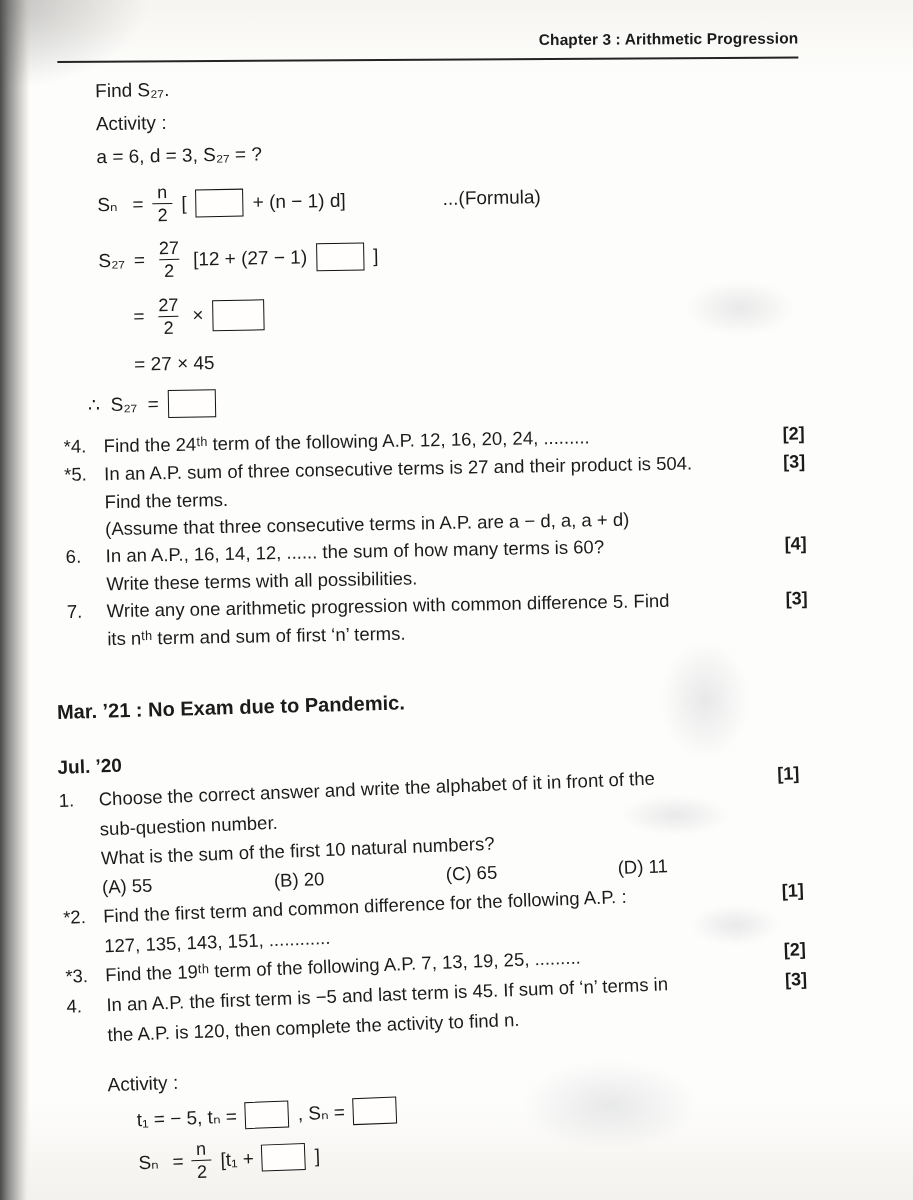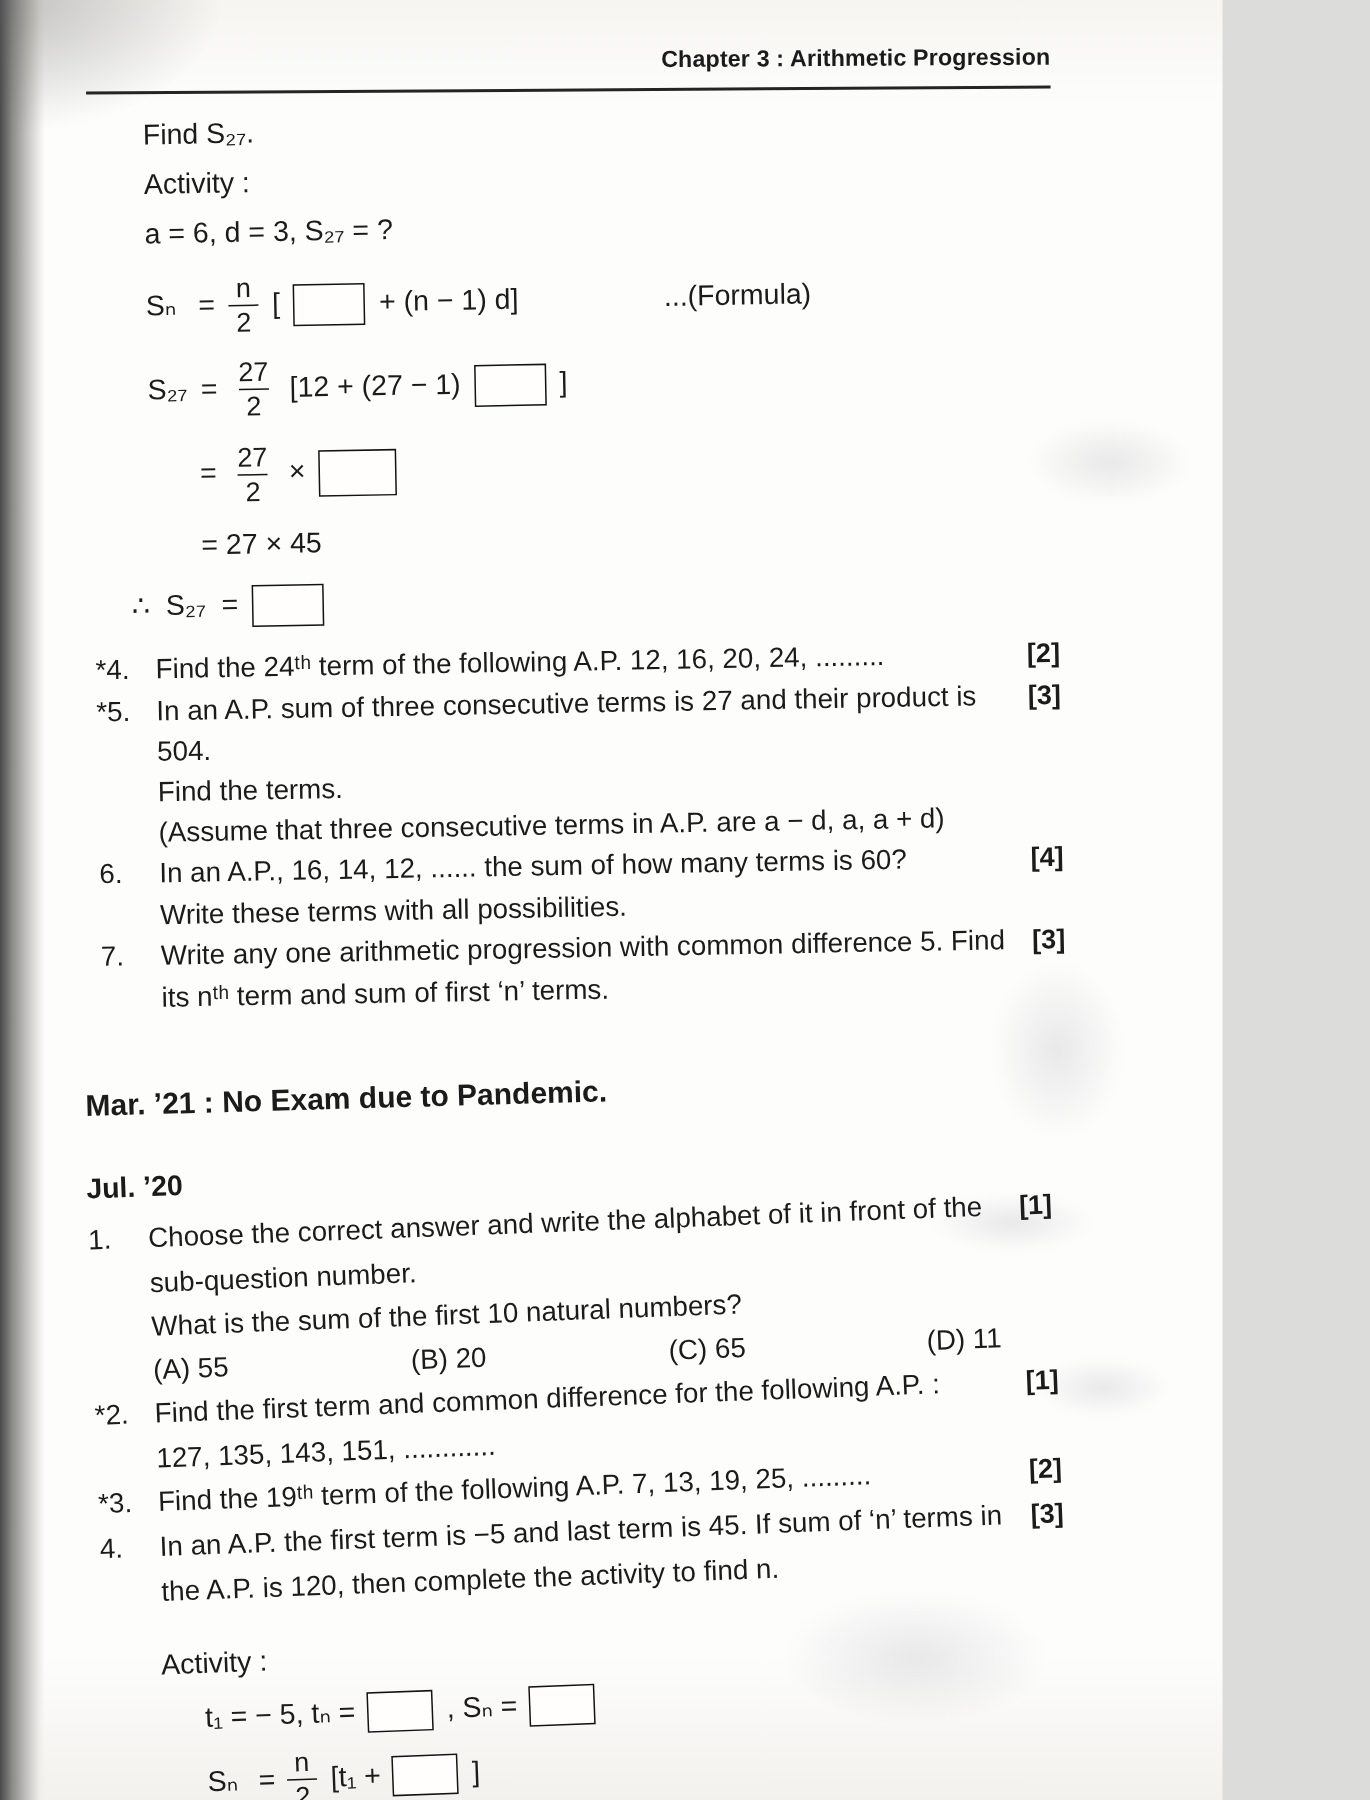--- a/index.html
+++ b/index.html
@@ -1,17 +1,17 @@
 <!DOCTYPE html>
 <html><head>
 <meta charset="utf-8">
 <style>
   html,body{margin:0;padding:0;background:#dcdcda;}
   .page{
-    position:relative;width:815px;height:1200px;overflow:hidden;
+    position:relative;width:913px;height:1200px;overflow:hidden;
     background:linear-gradient(180deg,#f6f5f2 0%,#fdfdfb 6%,#fdfdfc 92%,#f3f1ed 100%);
     font-family:"Liberation Sans","DejaVu Sans",sans-serif;color:#1b1b1b;
   }
   .binding{position:absolute;left:0;top:0;bottom:0;width:30px;
     background:linear-gradient(90deg,#4a4a4a 0%,#8d8d8c 28%,#c9c7c3 62%,#f0eeea 88%,rgba(246,245,242,0) 100%);}
   .corner-shadow{position:absolute;left:0;top:0;width:150px;height:90px;
     background:radial-gradient(ellipse at 0 0,rgba(90,90,90,.35),rgba(90,90,90,0) 70%);}
   .content{position:relative;padding:0 115px 0 57px;}
   
   .header{padding:34px 0 9px;border-bottom:2.3px solid #242424;text-align:right;

